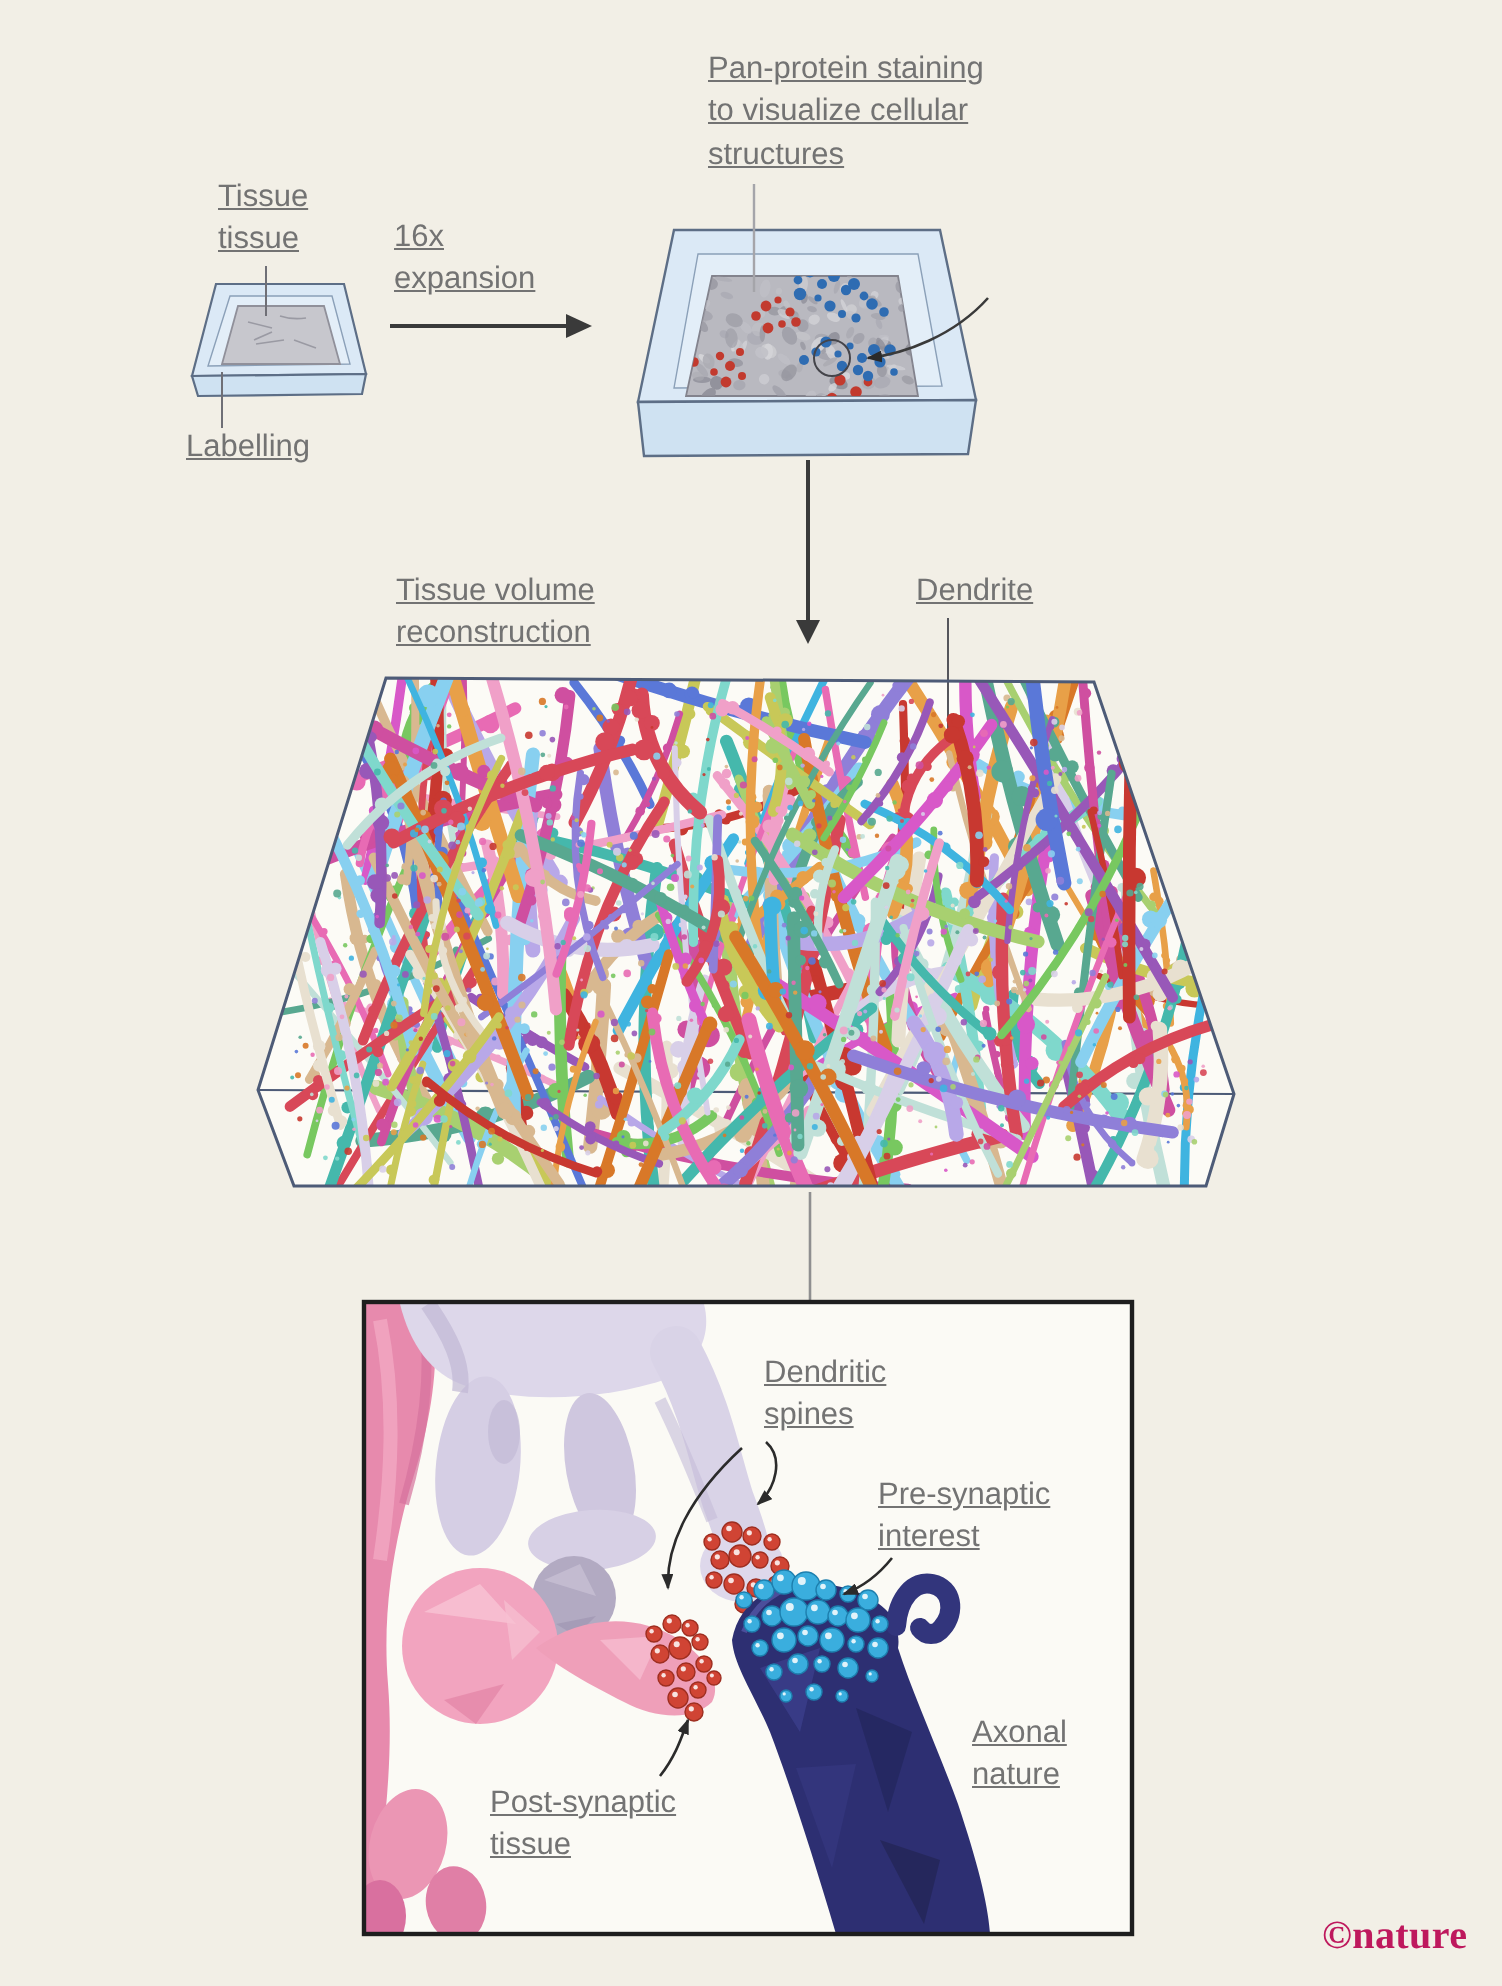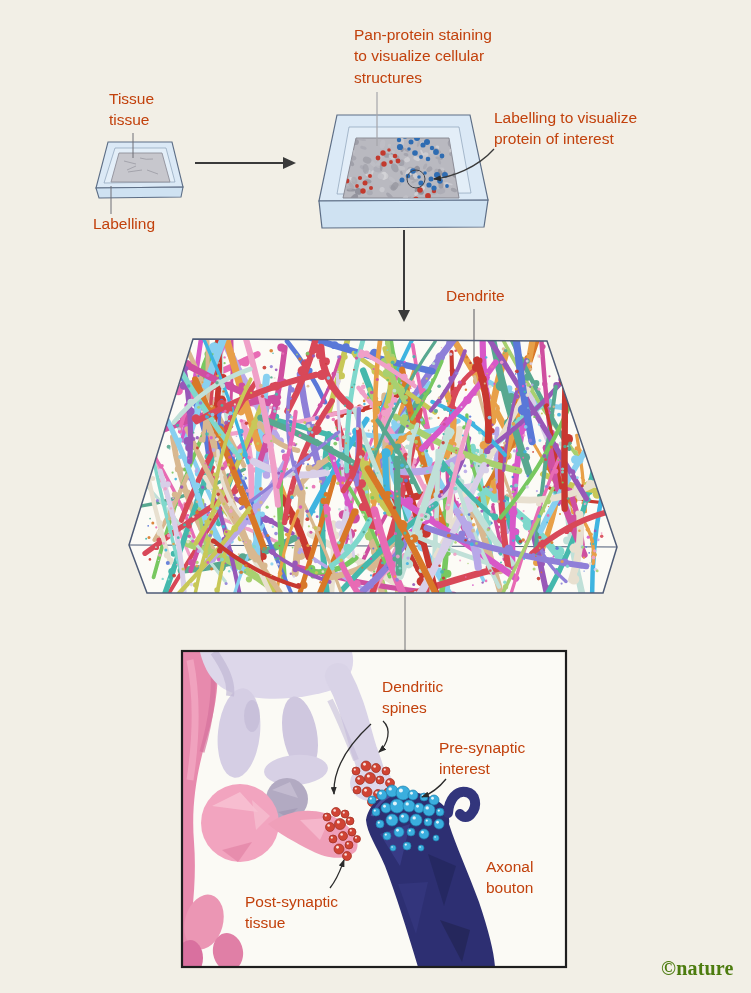--- a/index.html
+++ b/index.html
@@ -1,20 +1,20 @@
 <!DOCTYPE html>
 <html><head>
 <meta charset="utf-8">
 <style>
   html,body{margin:0;padding:0;}
   .canvas{position:relative;width:751px;height:993px;background:#f2efe6;overflow:hidden;
           font-family:"Liberation Sans",sans-serif;}
-  .lbl{position:absolute;font-size:15.5px;line-height:1.38;color:#c2410c;white-space:pre-line;}
+  .lbl{position:absolute;font-size:15.5px;line-height:1.38;color:#737373;white-space:pre-line;text-decoration:underline;}
   .wm{position:absolute;left:661px;top:957px;font-family:"Liberation Serif",serif;
-      font-weight:700;font-size:20px;color:#4d7c0f;letter-spacing:.2px;}
+      font-weight:700;font-size:20px;color:#be185d;letter-spacing:.2px;}
   svg{position:absolute;left:0;top:0;}
 </style>
 </head>
 <body>
 
 <div class="canvas">
 
 <svg width="751" height="993" viewBox="0 0 751 993">
   <defs>
     <marker id="ah" viewBox="0 0 8 6" markerWidth="8" markerHeight="6" refX="7" refY="3" orient="auto" markerUnits="userSpaceOnUse">
@@ -2434,30 +2434,32 @@
         <path d="M446,779 C438,789 430,794 422,797" marker-end="url(#ah)"></path>
         <path d="M330,888 C338,878 341,868 344,860" marker-end="url(#ah)"></path>
       </g>
     </g>
     <rect x="182" y="651" width="384" height="316" fill="none" stroke="#1e1e1e" stroke-width="2.2"></rect>
   </g>
 </svg>
 
 <div class="lbl" style="left:109px;top:88px">Tissue
 tissue</div>
+<div class="lbl" style="left:197px;top:108px">16x
+expansion</div>
 <div class="lbl" style="left:93px;top:213px">Labelling</div>
 <div class="lbl" style="left:354px;top:24px">Pan-protein staining
 to visualize cellular
 structures</div>
-<div class="lbl" style="left:494px;top:107px">Labelling to visualize
-protein of interest</div>
-<div class="lbl" style="left:446px;top:285px">Dendrite</div>
+<div class="lbl" style="left:198px;top:285px">Tissue volume
+reconstruction</div>
+<div class="lbl" style="left:458px;top:285px">Dendrite</div>
 <div class="lbl" style="left:382px;top:676px">Dendritic
 spines</div>
 <div class="lbl" style="left:439px;top:737px">Pre-synaptic
 interest</div>
 <div class="lbl" style="left:245px;top:891px">Post-synaptic
 tissue</div>
 <div class="lbl" style="left:486px;top:856px">Axonal
-bouton</div>
+nature</div>
 <div class="wm">©nature</div>
 
 </div>
 
 </body></html>

